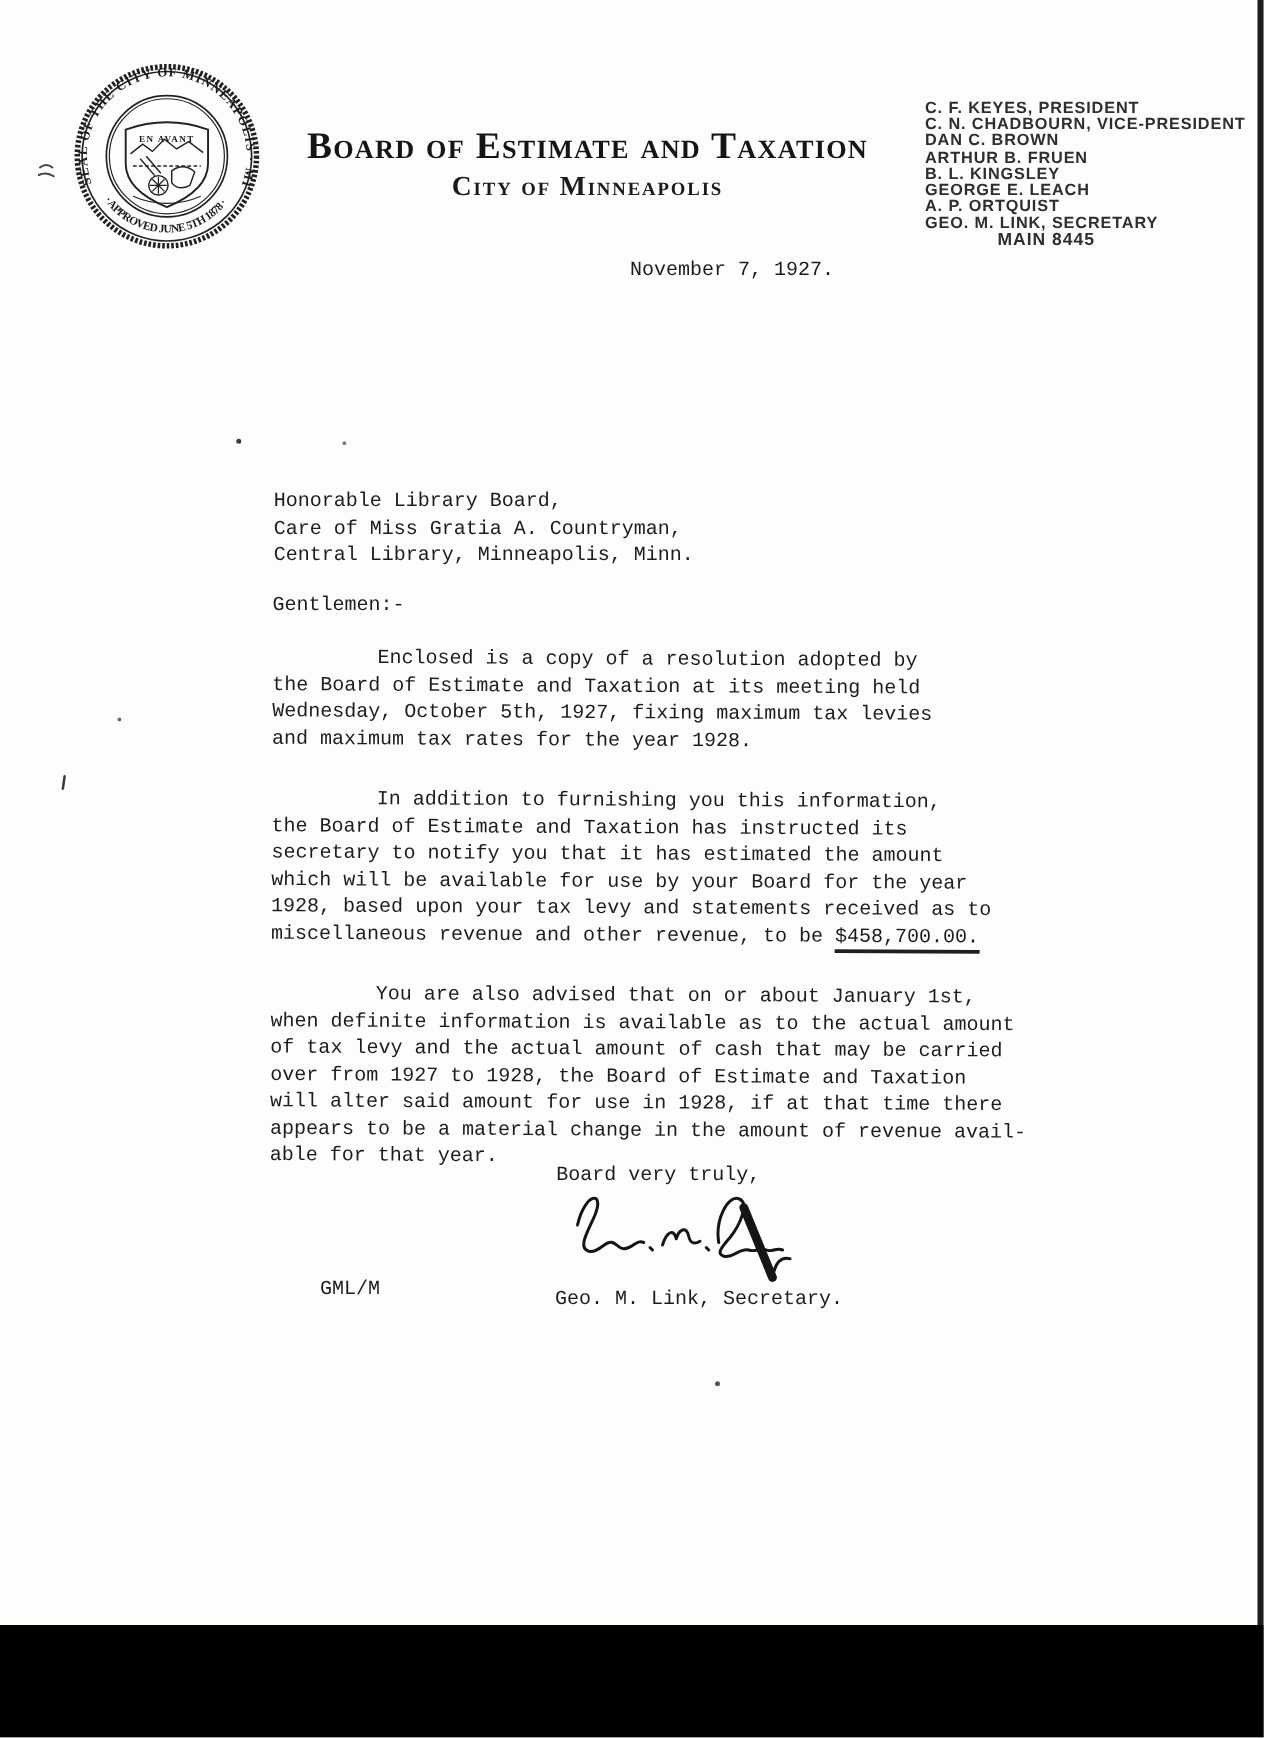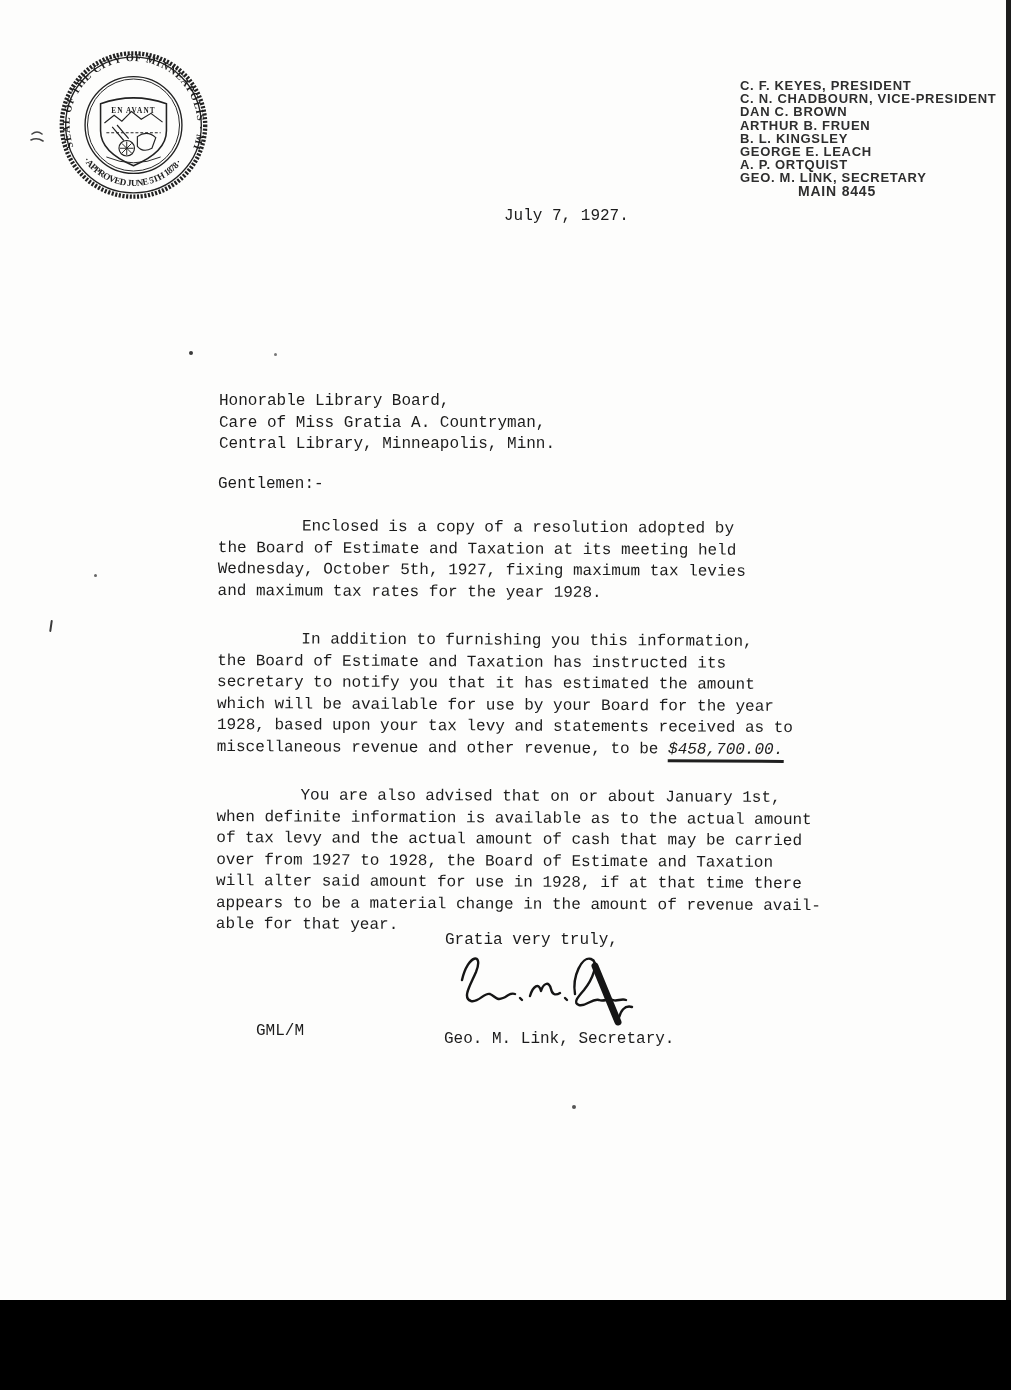--- a/index.html
+++ b/index.html
@@ -29,21 +29,21 @@
   
   .typed {
     font-family:"Liberation Mono", monospace; font-size:16px; color:#1c1c1c;
     line-height:21.5px; white-space:pre-line;
   }
   .date-line { position:absolute; left:504px; top:206px; }
   .recipient { position:absolute; left:219px; top:391px; }
   .salutation { position:absolute; left:218px; top:474px; }
   .paragraphs { position:absolute; left:218px; top:516px; width:640px; transform:rotate(0.3deg); transform-origin:0 0; }
   .para { margin:0 0 27px 0; text-indent:84px; }
-  .amount { border-bottom:3.5px solid #1f1f1f; padding-bottom:1px;font-style:italic; }
+  .amount { border-bottom:3.5px solid #1f1f1f; padding-bottom:1px; }
   .closing { position:absolute; left:445px; top:930px; }
   .signature { position:absolute; left:448px; top:946px; width:215px; height:88px; }
   .initials { position:absolute; left:220px; top:1021px;margin-left:36px; }
   .sig-name { position:absolute; left:444px; top:1029px; }
   
   .artifact { position:absolute; background:#3a3a3a; border-radius:50%; }
   .edge-strip { position:absolute; right:0; top:0; width:5px; height:1390px; background:#1d1d1d; }
   
   .wm-bar { position:absolute; left:0; top:1300px; width:1011px; height:90px; background:#000; }
 </style>
@@ -78,34 +78,38 @@
       <path d="M 66,104 h 14 M 73,97 v 14 M 68,99 l 10,10 M 78,99 l -10,10" stroke-width="1"></path>
       <path d="M 84,92 q 10,-7 19,1 l -4,11 q -9,5 -15,-2 z"></path>
       <path d="M 52,113 q 28,12 56,0" stroke-width="1"></path>
     </g>
   </svg>
 
   <svg style="position:absolute;left:30px;top:128px;width:26px;height:18px;" viewBox="0 0 26 18">
     <path d="M 2,6 q 5,-4 10,0 M 1,12 q 6,-3 12,1" fill="none" stroke="#444" stroke-width="1.6" stroke-linecap="round"></path>
   </svg>
 
+  <div class="org-title-block">
+    <div class="org-title">Board of Estimate and Taxation</div>
+    <div class="org-subtitle">City of Minneapolis</div>
+  </div>
 
   <div class="officers">
     <div class="officer">C. F. KEYES, PRESIDENT</div>
     <div class="officer">C. N. CHADBOURN, VICE-PRESIDENT</div>
     <div class="officer">DAN C. BROWN</div>
     <div class="officer">ARTHUR B. FRUEN</div>
     <div class="officer">B. L. KINGSLEY</div>
     <div class="officer">GEORGE E. LEACH</div>
     <div class="officer">A. P. ORTQUIST</div>
     <div class="secretary-line">GEO. M. LINK, SECRETARY</div>
     <div class="phone-line">MAIN 8445</div>
   </div>
 
-  <div class="typed date-line">July 7, 1927.</div>
+  <div class="typed date-line">November 7, 1927.</div>
 
   <div class="typed recipient">Honorable Library Board,
 Care of Miss Gratia A. Countryman,
 Central Library, Minneapolis, Minn.</div>
 
   <div class="typed salutation">Gentlemen:-</div>
 
   <div class="paragraphs">
     <p class="typed para">Enclosed is a copy of a resolution adopted by
 the Board of Estimate and Taxation at its meeting held
@@ -119,21 +123,21 @@
 miscellaneous revenue and other revenue, to be </span><span class="amount">$458,700.00.</span></p>
     <p class="typed para">You are also advised that on or about January 1st,
 when definite information is available as to the actual amount
 of tax levy and the actual amount of cash that may be carried
 over from 1927 to 1928, the Board of Estimate and Taxation
 will alter said amount for use in 1928, if at that time there
 appears to be a material change in the amount of revenue avail-
 able for that year.</p>
   </div>
 
-  <div class="typed closing">Gratia very truly,</div>
+  <div class="typed closing">Board very truly,</div>
 
   <svg class="signature" viewBox="0 0 215 88">
     <g fill="none" stroke="#151515" stroke-width="2.4" stroke-linecap="round" stroke-linejoin="round">
       <path d="M 14,34 C 20,8 36,6 28,26 C 22,40 14,52 23,55 C 31,57 36,46 42,48 C 47,50 48,55 55,52 C 60,50 62,46 67,48"></path>
       <path d="M 72,52 l 2,2"></path>
       <path d="M 82,50 C 85,40 91,36 93,45 C 95,38 101,34 103,43 C 104,48 107,50 112,47"></path>
       <path d="M 117,52 l 2,2"></path>
       <path d="M 127,48 C 124,30 134,10 143,13 C 152,16 144,34 136,44 C 129,52 125,57 131,59 C 138,61 144,52 151,54 C 156,56 160,52 165,54 C 169,56 173,52 178,54"></path>
       <path d="M 147,20 L 170,76" stroke-width="7"></path>
       <path d="M 170,76 C 172,64 177,59 184,61"></path>

